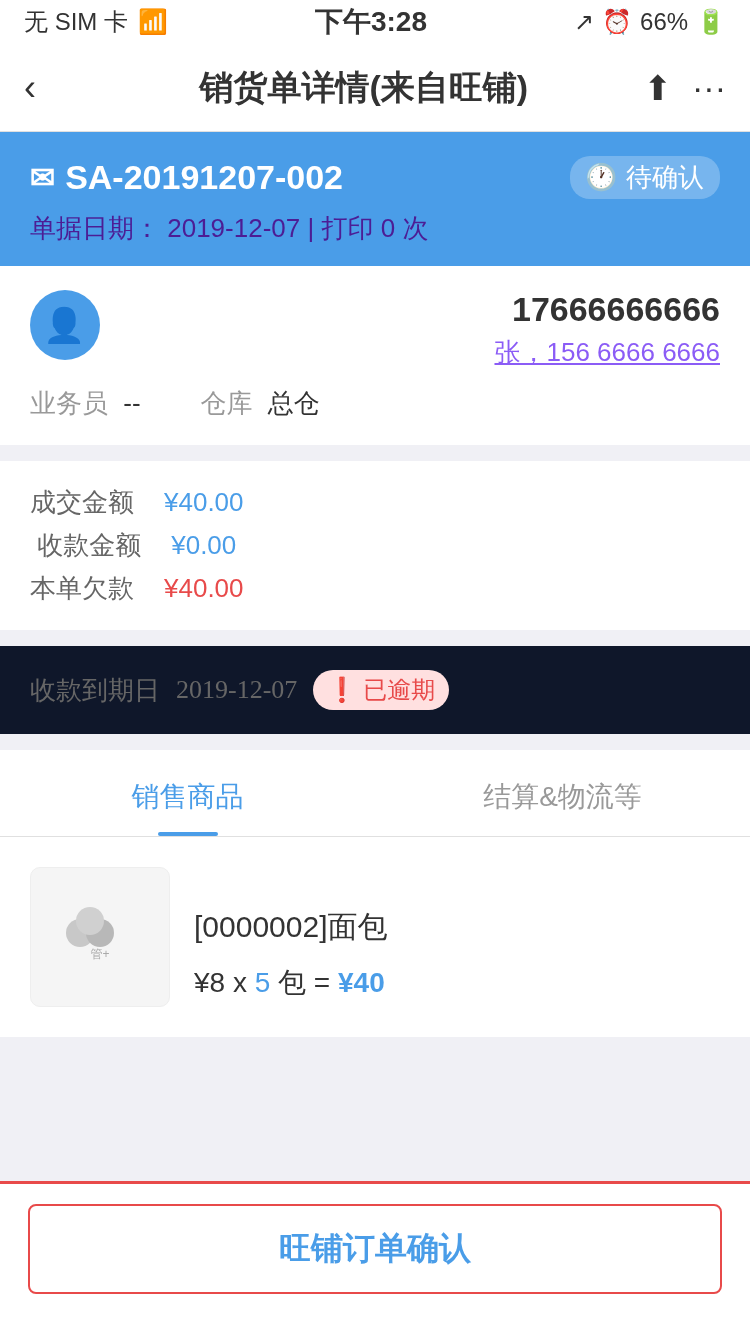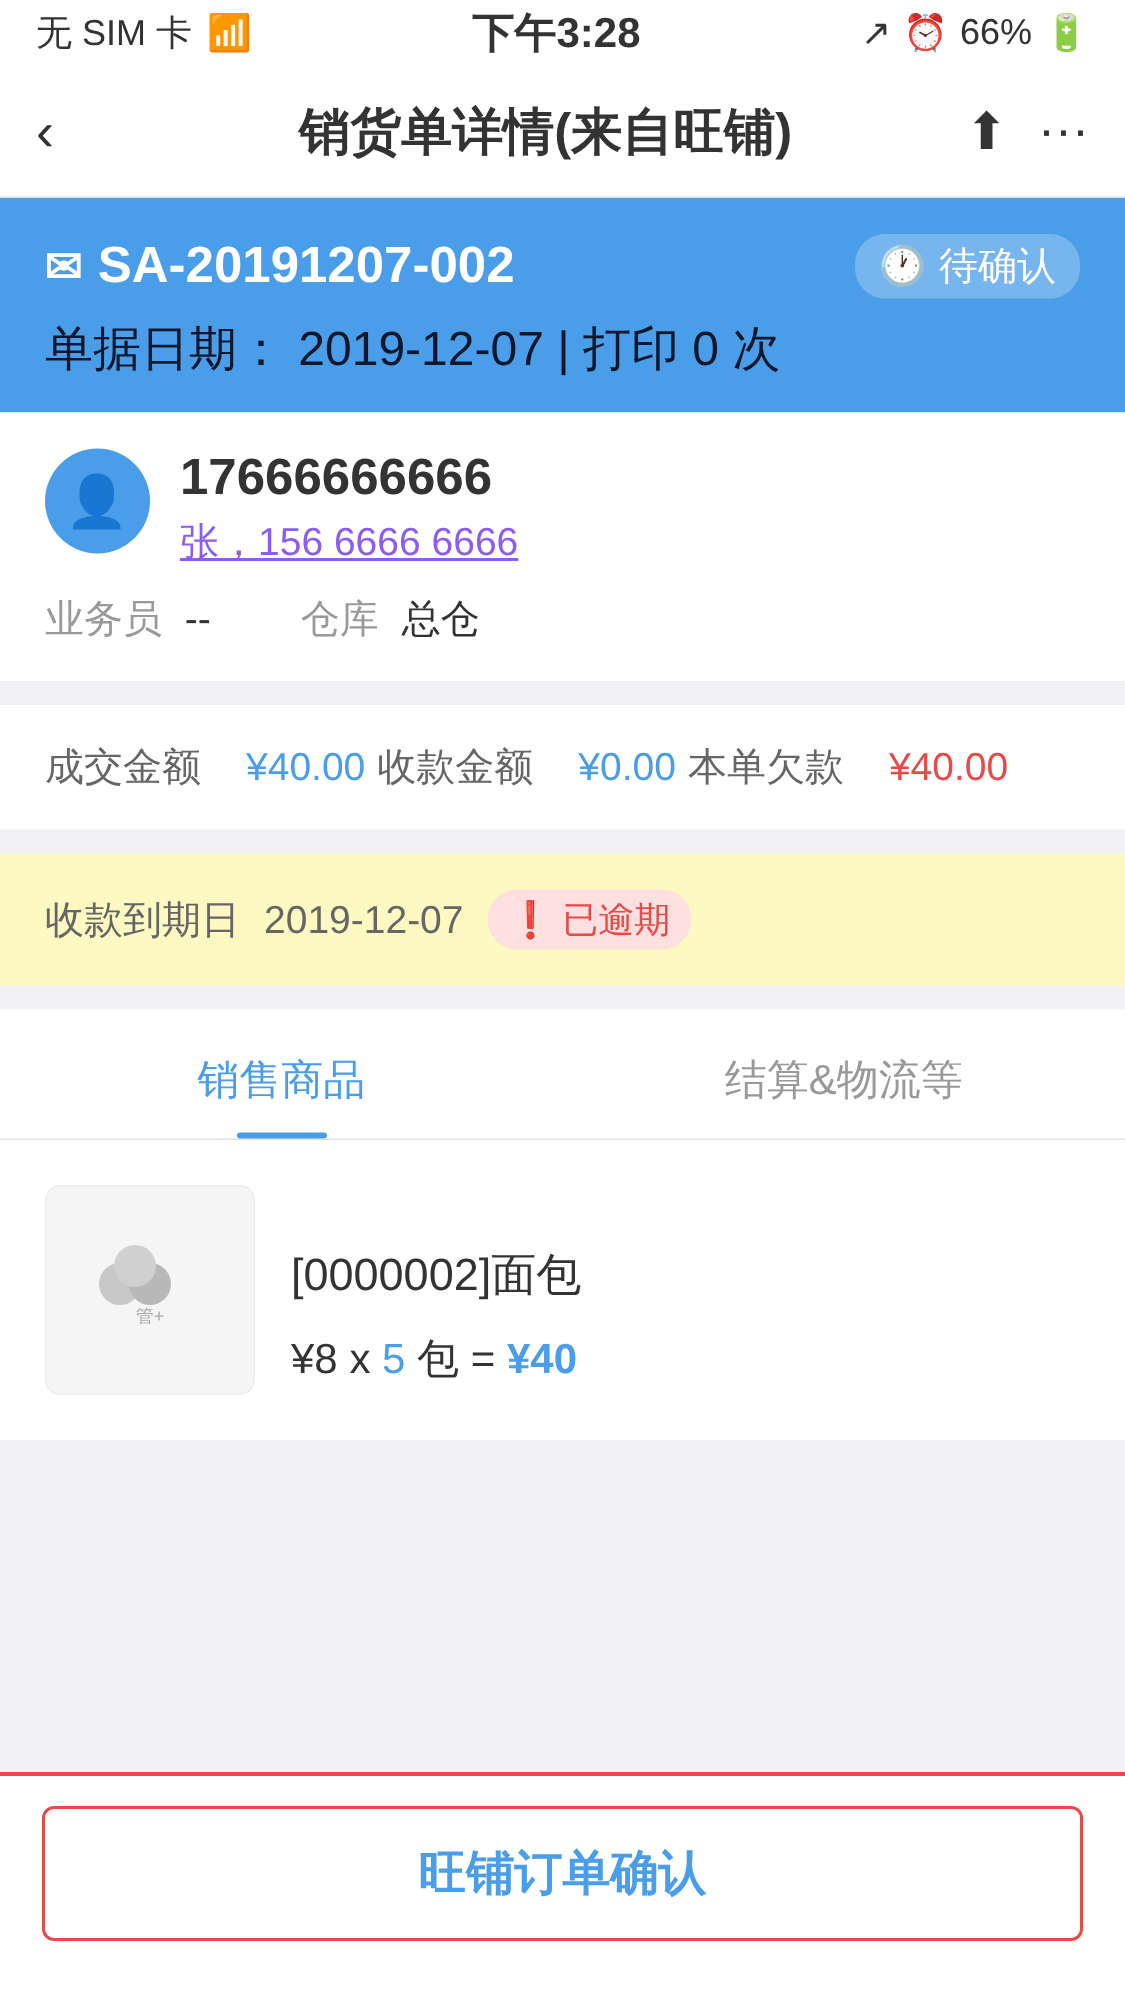--- a/index.html
+++ b/index.html
@@ -87,22 +87,22 @@
       color: #fff;
       font-size: 26px;
       display: flex;
       align-items: center;
       gap: 8px;
       background: rgba(255,255,255,0.25);
       padding: 4px 16px;
       border-radius: 20px;
     }
     .order-date {
-      color: #0f172a;
-      font-size: 32px;
+      color: #4c1d95;
+      font-size: 26px;
     }
 
     
     .customer-section {
       background: #fff;
       padding: 24px 30px;
       margin-bottom: 16px;
     }
     .customer-info {
       display: flex;
@@ -115,21 +115,21 @@
       height: 70px;
       border-radius: 50%;
       background: #4a9de8;
       display: flex;
       align-items: center;
       justify-content: center;
       color: #fff;
       font-size: 34px;
       flex-shrink: 0;
     }
-    .customer-details { flex: 1; }
+    .customer-details { flex: 1; text-align: right; }
     .customer-phone {
       font-size: 34px;
       font-weight: 600;
       color: #333;
       margin-bottom: 6px;
     }
     .customer-name {
       font-size: 26px;
       color: #8b5cf6;
       text-decoration: underline;
@@ -158,45 +158,46 @@
       flex-direction: column;
       gap: 8px;
     }
     .summary-item {
       font-size: 26px;
       color: #666;
     }
     .summary-item .val { color: #333; margin-left: 8px; }
     .summary-right {
       display: flex;
-      flex-direction: row;
-      align-items: flex-start;
+      flex-direction: column;
+      align-items: center;
       gap: 8px;
     }
     .summary-amount-row {
       display: flex;
       justify-content: space-between;
       align-items: center;
       gap: 30px;
       font-size: 26px;
       color: #666;
     }
     .amount-blue { color: #4a9de8; font-weight: 500; }
     .amount-red { color: #e84a4a; font-weight: 500; }
 
     
     .due-section {
-      background: #fef9c3;
+      background: #0f172a;
       padding: 24px 30px;
       margin-bottom: 16px;
       font-size: 26px;
       color: #666;
       display: flex;
       align-items: center;
       gap: 16px;
+      font-family: Liberation Serif, serif;
     }
     .overdue-badge {
       background: #ffe0e0;
       color: #e84a4a;
       font-size: 24px;
       padding: 4px 14px;
       border-radius: 20px;
       display: flex;
       align-items: center;
       gap: 6px;

